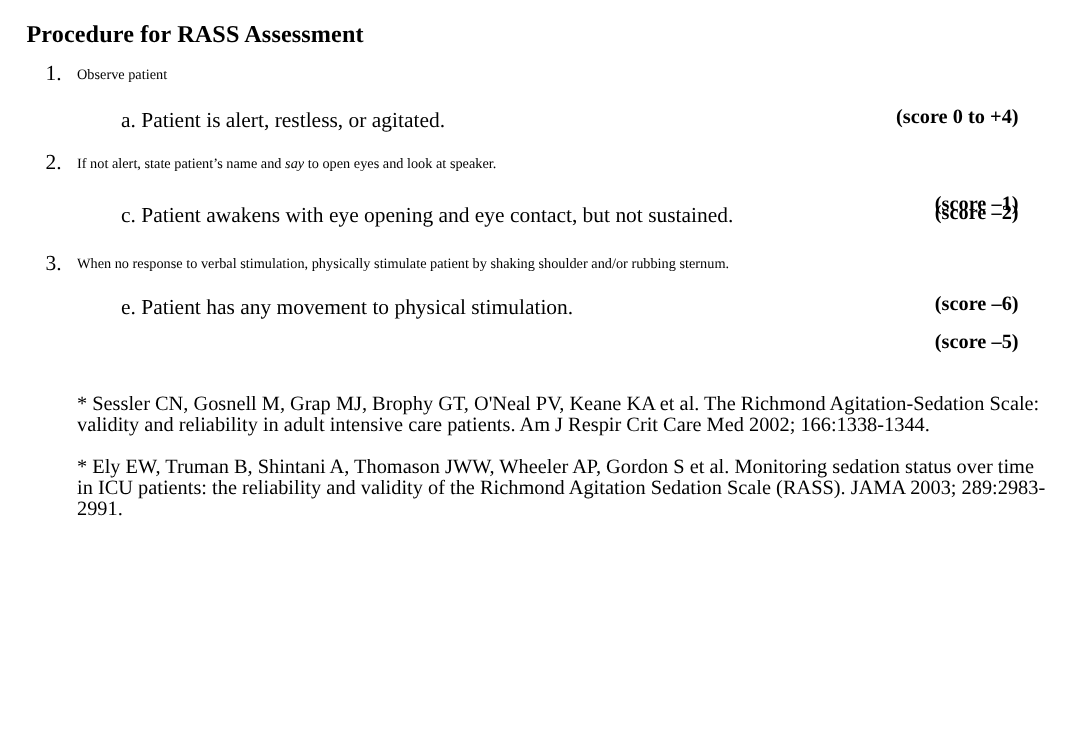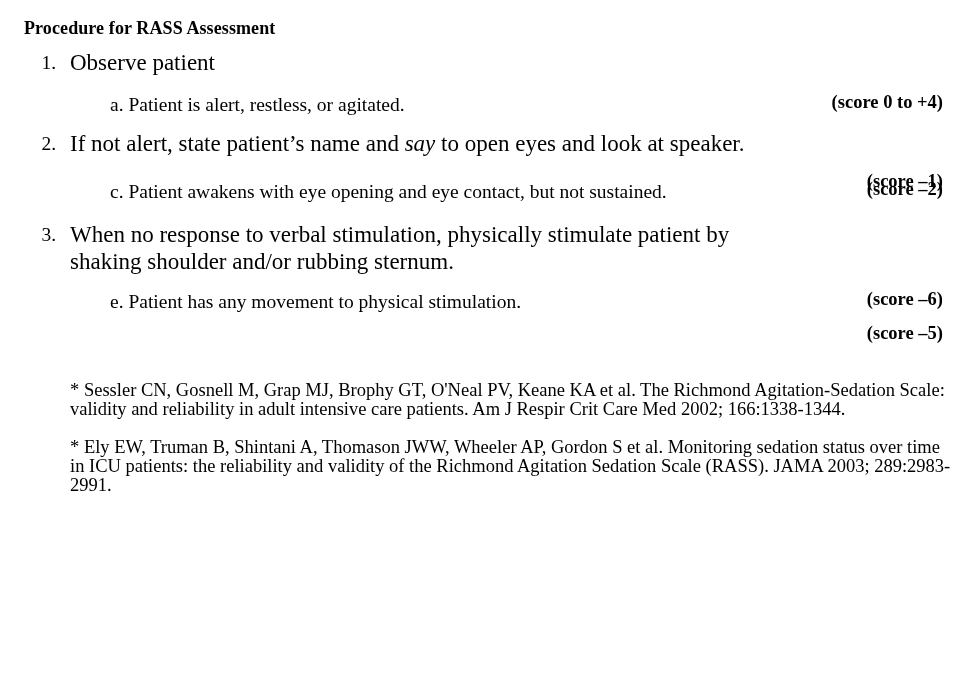--- a/index.html
+++ b/index.html
@@ -15,21 +15,21 @@
     overflow: hidden;
   }
   .page {
     position: relative;
     width: 975px;
     height: 673px;
     box-sizing: border-box;
     padding: 18px 24px 0 24px;
   }
   .doc-title {
-    font-size: 18px;
+    font-size: 22px;
     font-weight: bold;
     margin: 0 0 10px 0;
     letter-spacing: 0.1px;
   }
   .steps {
     margin: 0;
     padding: 0;
     list-style: none;
   }
   .step {
@@ -41,21 +41,21 @@
   .step-num {
     width: 46px;
     text-align: right;
     padding-right: 14px;
     font-size: 19.5px;
     line-height: 27px;
     flex: none;
     box-sizing: border-box;
   }
   .step-text {
-    font-size: 23px;
+    font-size: 13px;
     line-height: 27px;
     max-width: 700px;
   }
   .step-text .italic {
     font-style: italic;
   }
   .sub-row {
     display: flex;
     align-items: baseline;
     margin-left: 86px;
@@ -90,21 +90,21 @@
     max-width: 905px;
   }
   .ref {
     font-size: 18.5px;
     line-height: 19px;
     margin-bottom: 18px;
     text-align: left;
   }
   .right-col {
     position: absolute;
-    right: 8px;
+    right: 25px;
   }
 </style>
 </head>
 <body>
 
 <div class="page">
 
   <h1 class="doc-title">Procedure for RASS Assessment</h1>
 
   <div class="steps">

